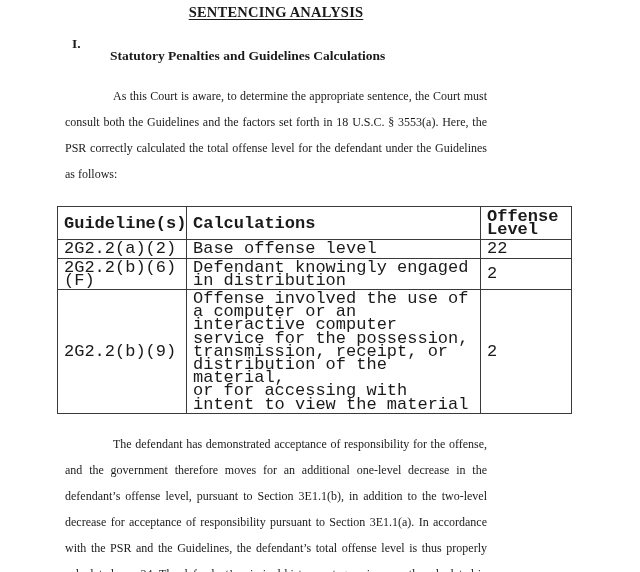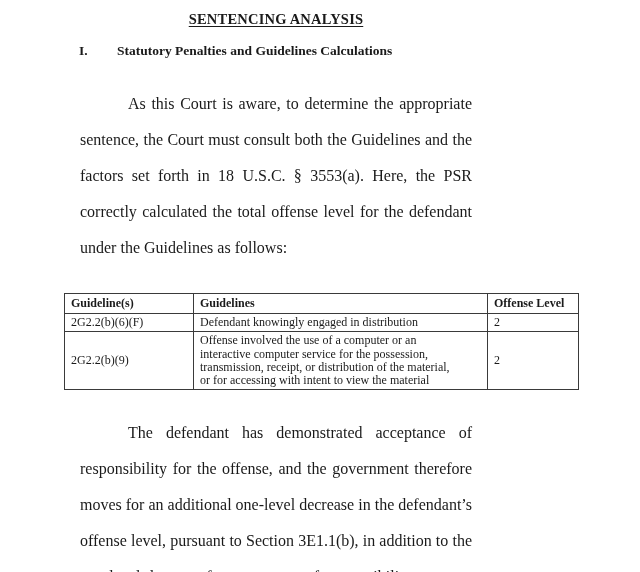--- a/index.html
+++ b/index.html
@@ -13,21 +13,21 @@
     font-family: "Liberation Serif", "DejaVu Serif", serif;
     color: #1a1a1a;
     overflow: hidden;
     position: relative;
   }
   .page {
     position: relative;
     width: 552px;
     height: 572px;
     box-sizing: border-box;
-    padding: 7px;
+    padding: 0;
   }
 
   
   .doc-title {
     text-align: center;
     font-size: 14.5px;
     font-weight: bold;
     letter-spacing: 0.2px;
     padding-top: 4px;
     margin: 0;
@@ -45,52 +45,54 @@
     font-size: 13.5px;
     font-weight: bold;
     display: flex;
   }
   .section-heading .sec-num {
     width: 38px;
     flex: 0 0 38px;
   }
   .section-heading .sec-text {
     flex: 1 1 auto;
+    margin-top: 12px;
   }
 
   
   .body-wrap {
     padding-left: 57px;
     padding-right: 57px;
   }
   p.body {
-    margin: 16px;
-    font-size: 16px;
-    line-height: 36px;
+    margin: 8px;
+    font-size: 12px;
+    line-height: 26px;
     text-align: justify;
     text-indent: 48px;
     hyphens: none;
   }
   p.body.first {
     padding-top: 11px;
   }
   p.body.second {
     padding-top: 9px;
   }
 
   
   .table-wrap {
     padding-left: 57px;
     padding-top: 11px;
   }
   table.guidelines {
     border-collapse: collapse;
     width: 514px;
     table-layout: fixed;
-    font-size: 12px;
+    font-size: 17px;
+    font-family: Liberation Mono, monospace;
   }
   table.guidelines td,
   table.guidelines th {
     border: 1px solid #3a3a3a;
     vertical-align: middle;
     padding: 2px 5px 2px 6px;
     line-height: 13.2px;
     font-weight: normal;
     text-align: left;
   }
@@ -134,25 +136,32 @@
   <div class="table-wrap">
     <table class="guidelines">
       <colgroup>
         <col class="col-guideline">
         <col class="col-desc">
         <col class="col-level">
       </colgroup>
       <thead>
         <tr>
           <th>Guideline(s)</th>
-          <th>Guidelines</th>
+          <th>Calculations</th>
           <th class="th-level">Offense Level</th>
         </tr>
       </thead>
       <tbody id="table-body">
+          <tr>
+            <td>2G2.2(a)(2)</td>
+            <td>
+              <span class="cell-line">Base offense level</span>
+            </td>
+            <td class="td-level">22</td>
+          </tr>
           <tr>
             <td>2G2.2(b)(6)(F)</td>
             <td>
               <span class="cell-line">Defendant knowingly engaged in distribution</span>
             </td>
             <td class="td-level">2</td>
           </tr>
           <tr>
             <td>2G2.2(b)(9)</td>
             <td>

